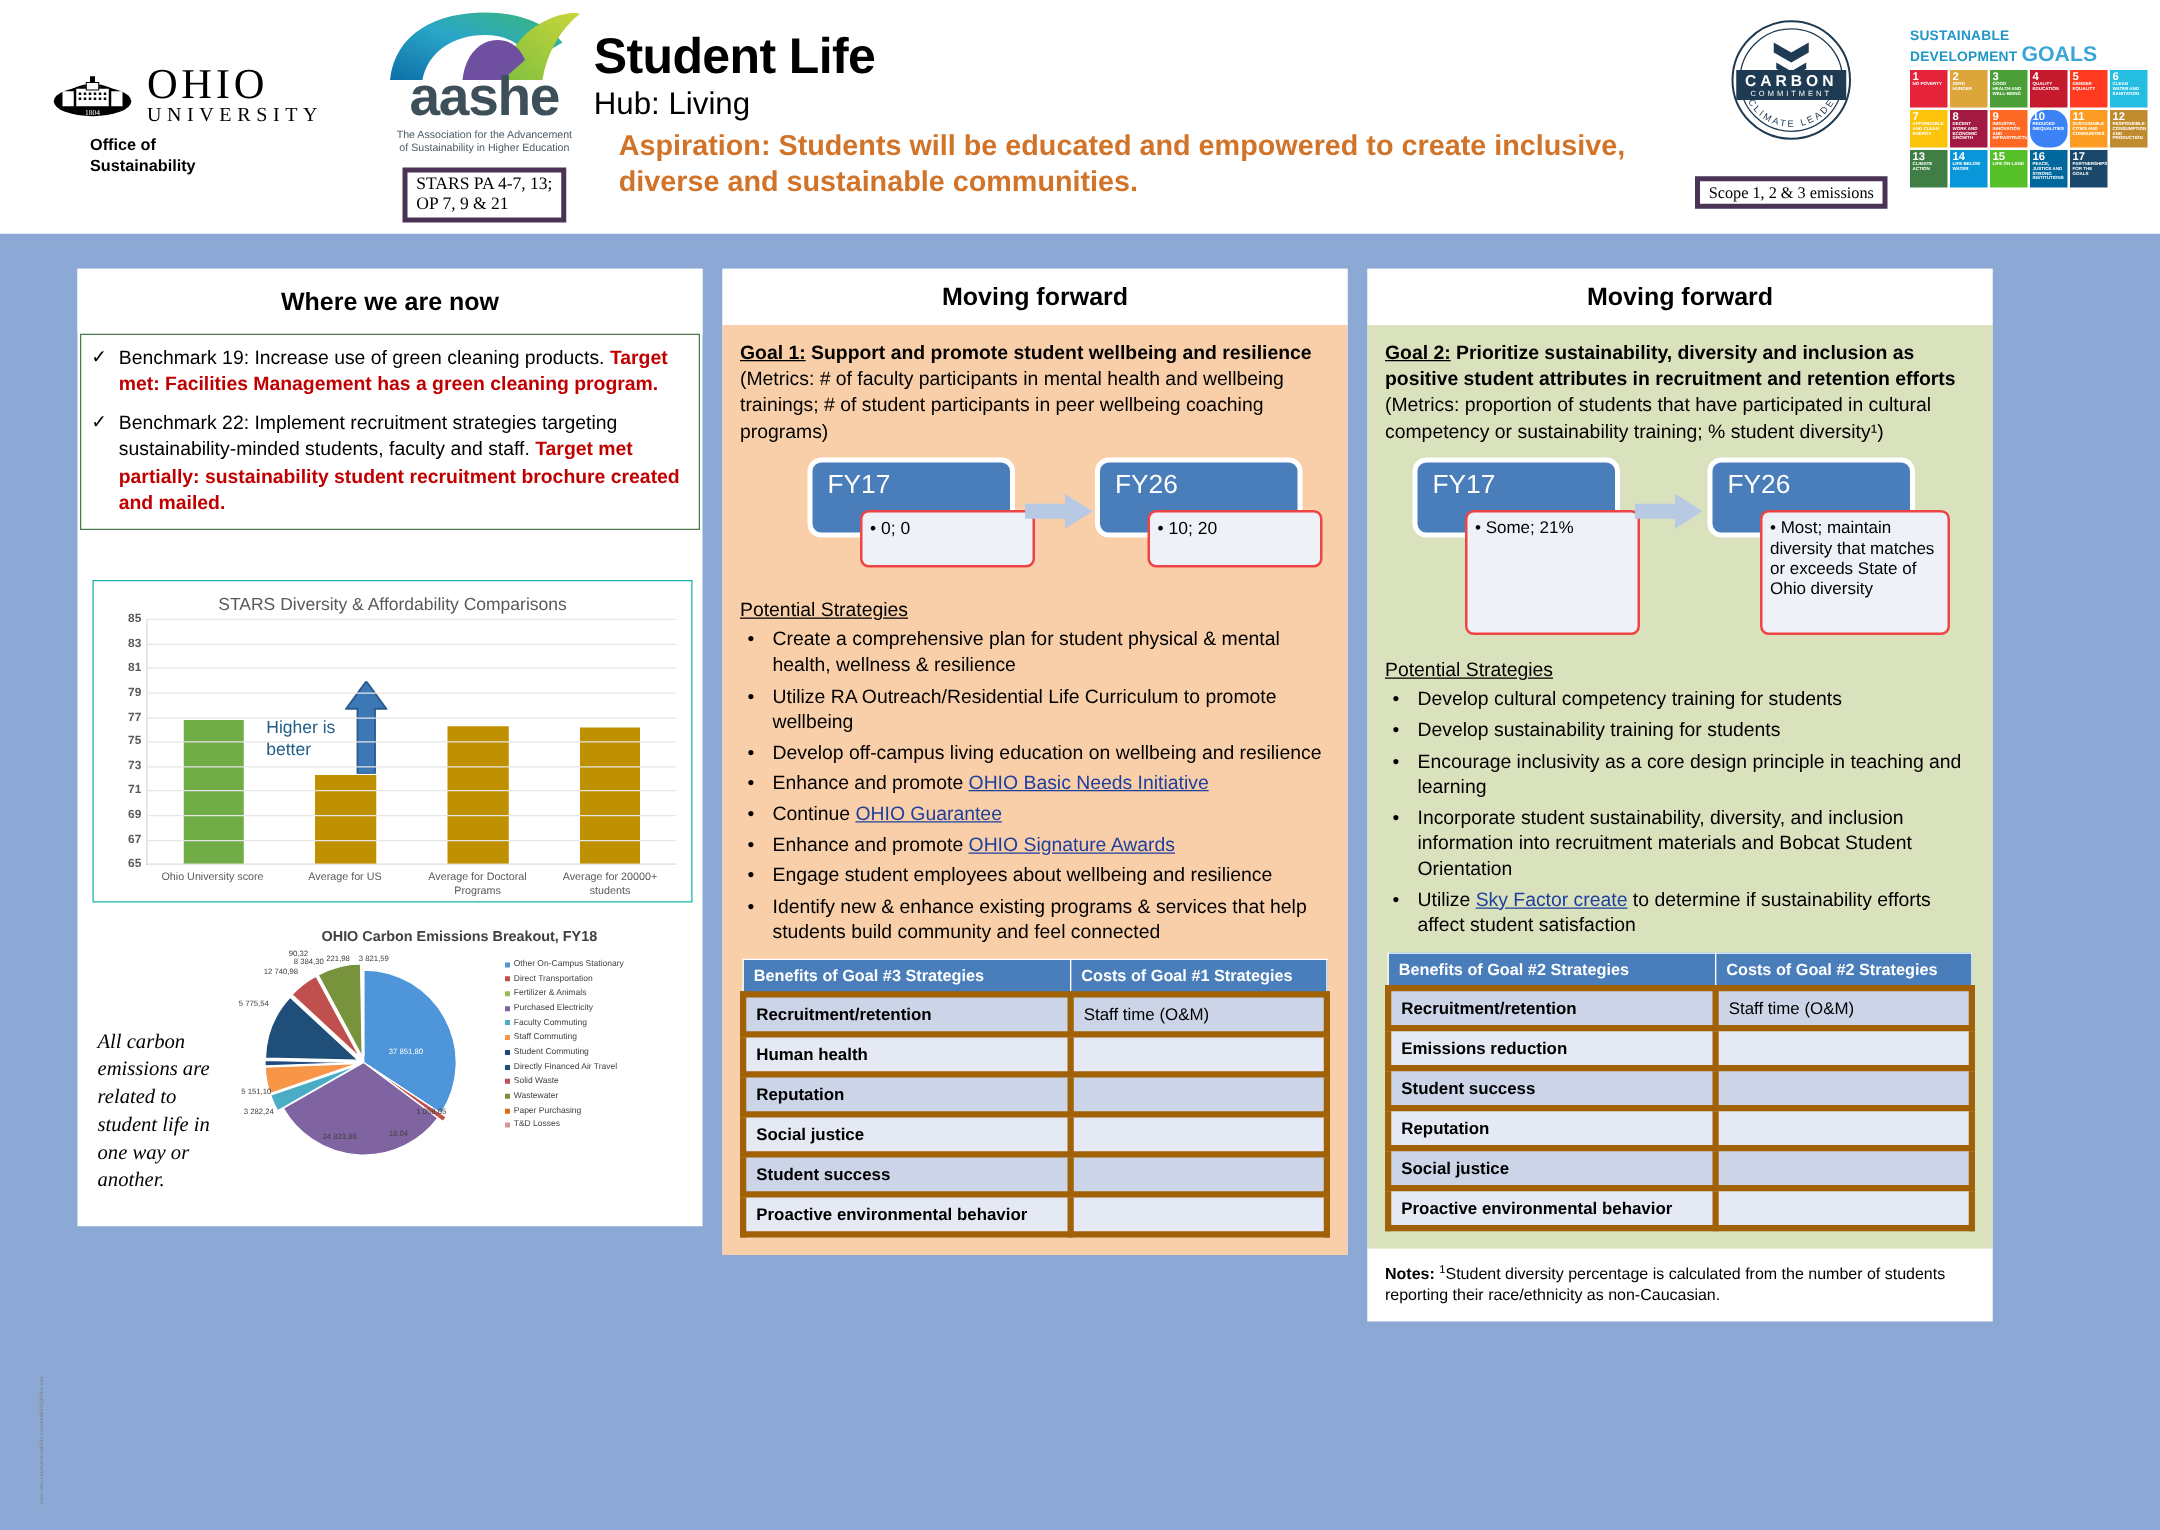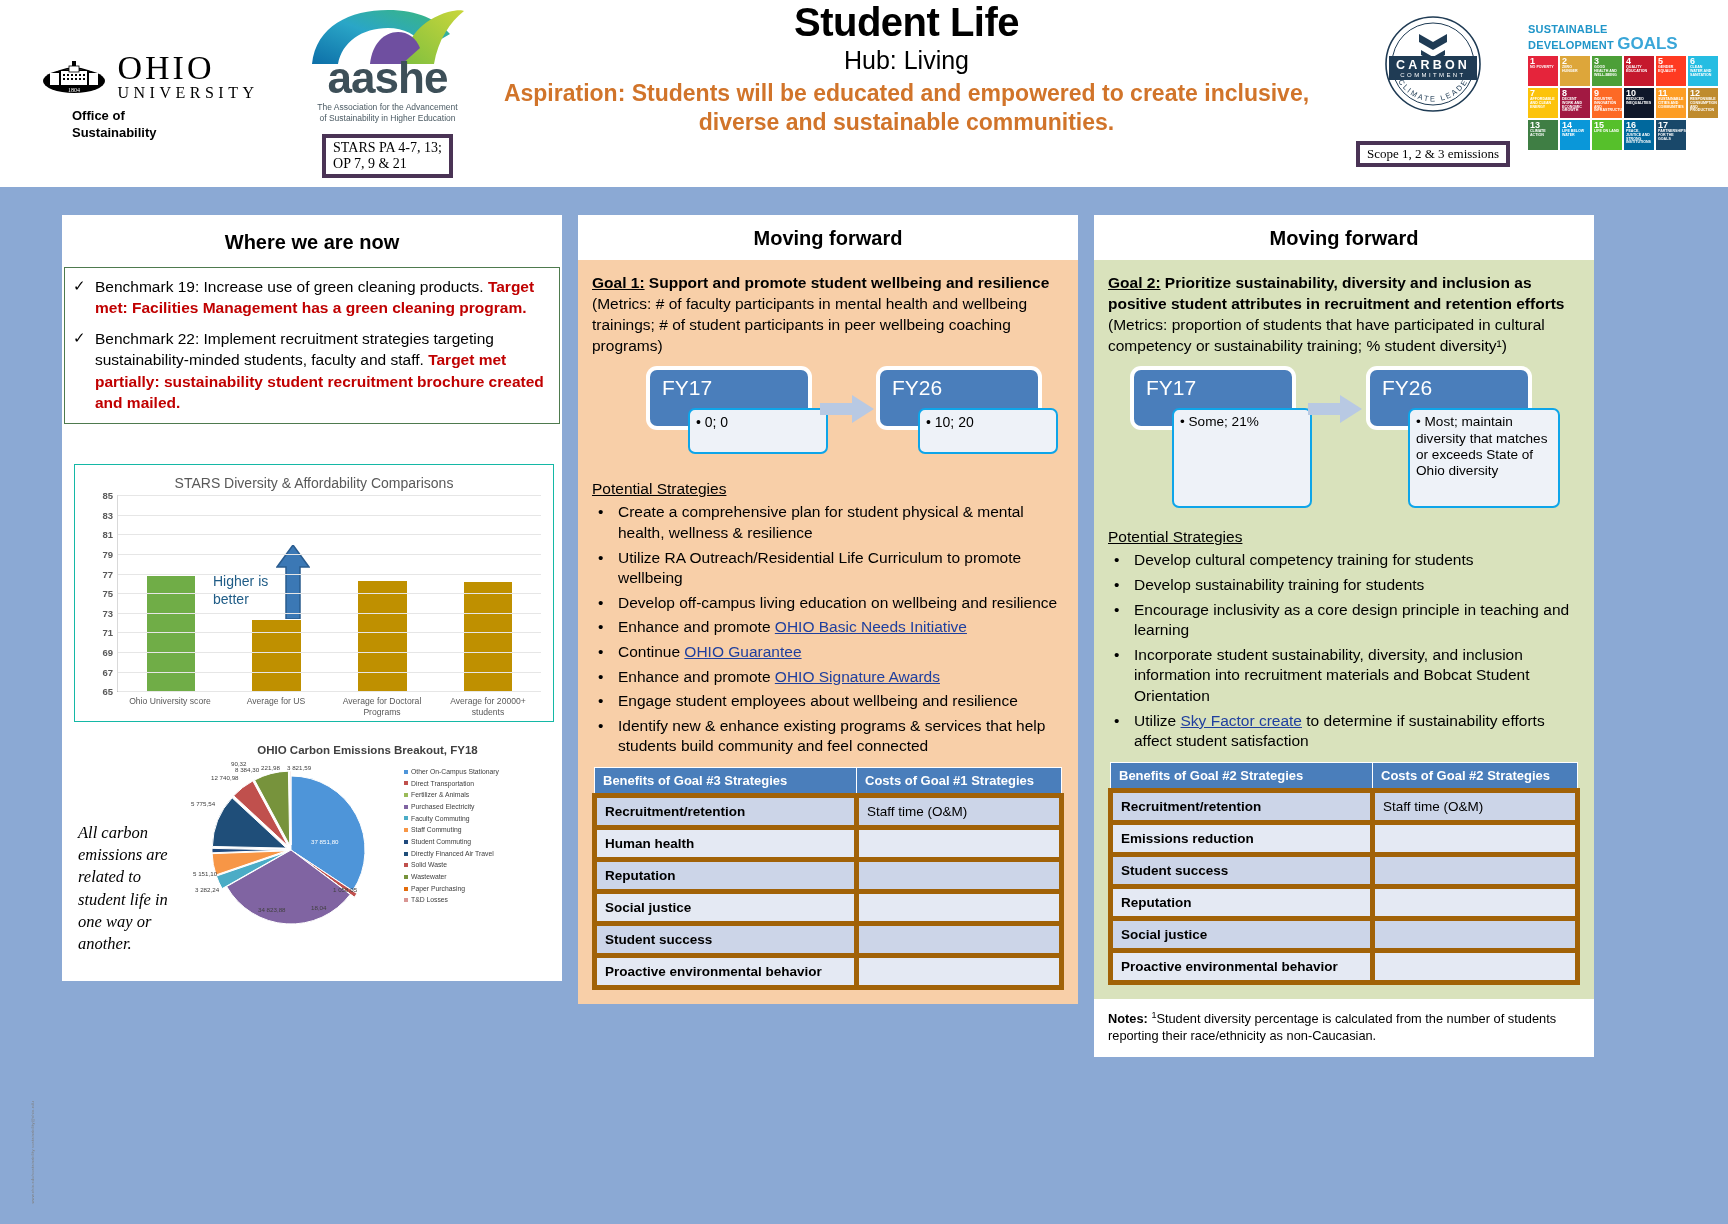--- a/index.html
+++ b/index.html
@@ -32,21 +32,21 @@
   .hdr-aashe { width:175px; padding-top:8px; display:flex; flex-direction:column; align-items:center;}
   .aashe-arc { width:155px; height:58px; }
   .aashe-name { font-size:44px; font-weight:bold; color:#3d4f58; letter-spacing:-1px; line-height:0.9; margin-top:-8px;}
   .aashe-tag { font-size:8.5px; color:#4a5a63; line-height:1.35; text-align:center; margin-top:4px; width:150px;}
   .stars-box {
     margin-top:9px; border:4px solid #4a3355; background:#fff;
     padding:2px 7px; font-family:"Liberation Serif", serif; font-size:14px;
     line-height:1.15; text-align:left;
   }
 
-  .hdr-center { flex:1; text-align:center; padding-top:0; }
+  .hdr-center { flex:1; text-align:left; padding-top:23px; }
   .title { font-size:40px; font-weight:bold; letter-spacing:-0.5px; line-height:1.1; }
   .subtitle { font-size:25px; font-weight:400; margin-top:2px; }
   .aspiration { font-size:23px; font-weight:bold; color:#d1742a; line-height:1.25; margin-top:4px; padding:0 20px;}
 
   .hdr-carbon { width:190px; padding-top:12px; display:flex; flex-direction:column; align-items:center; }
   .carbon-seal { width:128px; height:108px; position:relative; }
   .scope-box { margin-top:21px; border:4px solid #4a3355; background:#fff; padding:1px 7px;
                font-family:"Liberation Serif", serif; font-size:13px; }
 
   .hdr-sdg { width:200px; padding-top:24px; padding-right:12px; }
@@ -111,21 +111,21 @@
   .panel-green  { background:#d9e2bc; }
   .goal-p { font-size:15.5px; line-height:1.36; }
   .goal-lab { text-decoration:underline; font-weight:bold; }
   .b { font-weight:bold; }
 
   .fyrow { position:relative; height:100px; margin:14px 0 8px 0; }
   .fybox { position:absolute; width:158px; }
   .fyhead { background:#4a7ebb; color:#fff; font-size:21px; padding:6px 0 26px 12px; border-radius:7px;
             box-shadow:0 0 0 4px #fff; }
   .fybody { position:absolute; left:38px; top:38px; width:140px; min-height:46px; background:#eef2f8;
-            border:2px solid #0ea5e9; border-radius:7px; padding:4px 6px; font-size:14px; line-height:1.2; }
+            border:2px solid #ef4444; border-radius:7px; padding:4px 6px; font-size:14px; line-height:1.2; }
   .fybody.tall { min-height:100px; font-size:13.6px; }
   .fyarrow { position:absolute; top:24px; width:54px; height:30px; }
 
   .ps-head { font-size:15.5px; text-decoration:underline; margin:10px 0 4px 0; }
   .ps-li { display:flex; gap:14px; font-size:15.5px; line-height:1.33; margin-bottom:4px; padding-left:6px;}
   .ps-li .bul { flex:0 0 6px; }
   .lnk { color:#1f3f9e; text-decoration:underline; }
 
   table.bc { width:100%; border-collapse:collapse; margin-top:10px; }
   table.bc th { background:#4a7ebb; color:#fff; font-size:13px; font-weight:bold; text-align:left;
@@ -240,21 +240,21 @@
     <div class="sdg-grid" id="sdg-grid">
         <div class="sdg-cell" style="background: rgb(229, 36, 59);"><span class="n">1</span><span class="t">NO POVERTY</span></div>
         <div class="sdg-cell" style="background: rgb(221, 166, 58);"><span class="n">2</span><span class="t">ZERO HUNGER</span></div>
         <div class="sdg-cell" style="background: rgb(76, 159, 56);"><span class="n">3</span><span class="t">GOOD HEALTH AND WELL-BEING</span></div>
         <div class="sdg-cell" style="background: rgb(197, 25, 45);"><span class="n">4</span><span class="t">QUALITY EDUCATION</span></div>
         <div class="sdg-cell" style="background: rgb(255, 58, 33);"><span class="n">5</span><span class="t">GENDER EQUALITY</span></div>
         <div class="sdg-cell" style="background: rgb(38, 189, 226);"><span class="n">6</span><span class="t">CLEAN WATER AND SANITATION</span></div>
         <div class="sdg-cell" style="background: rgb(252, 195, 11);"><span class="n">7</span><span class="t">AFFORDABLE AND CLEAN ENERGY</span></div>
         <div class="sdg-cell" style="background: rgb(162, 25, 66);"><span class="n">8</span><span class="t">DECENT WORK AND ECONOMIC GROWTH</span></div>
         <div class="sdg-cell" style="background: rgb(253, 105, 37);"><span class="n">9</span><span class="t">INDUSTRY, INNOVATION AND INFRASTRUCTURE</span></div>
-        <div class="sdg-cell" style="background: #0f172a;"><span class="n">10</span><span class="t">REDUCED INEQUALITIES</span></div>
+        <div class="sdg-cell" style="background: #3b82f6; border-radius: 12px;"><span class="n">10</span><span class="t">REDUCED INEQUALITIES</span></div>
         <div class="sdg-cell" style="background: rgb(253, 157, 36);"><span class="n">11</span><span class="t">SUSTAINABLE CITIES AND COMMUNITIES</span></div>
         <div class="sdg-cell" style="background: rgb(191, 139, 46);"><span class="n">12</span><span class="t">RESPONSIBLE CONSUMPTION AND PRODUCTION</span></div>
         <div class="sdg-cell" style="background: rgb(63, 126, 68);"><span class="n">13</span><span class="t">CLIMATE ACTION</span></div>
         <div class="sdg-cell" style="background: rgb(10, 151, 217);"><span class="n">14</span><span class="t">LIFE BELOW WATER</span></div>
         <div class="sdg-cell" style="background: rgb(86, 192, 43);"><span class="n">15</span><span class="t">LIFE ON LAND</span></div>
         <div class="sdg-cell" style="background: rgb(0, 104, 157);"><span class="n">16</span><span class="t">PEACE, JUSTICE AND STRONG INSTITUTIONS</span></div>
         <div class="sdg-cell" style="background: rgb(25, 72, 106);"><span class="n">17</span><span class="t">PARTNERSHIPS FOR THE GOALS</span></div>
         <div class="sdg-cell" style="background: rgb(255, 255, 255);"></div>
       </div>
   </div>

